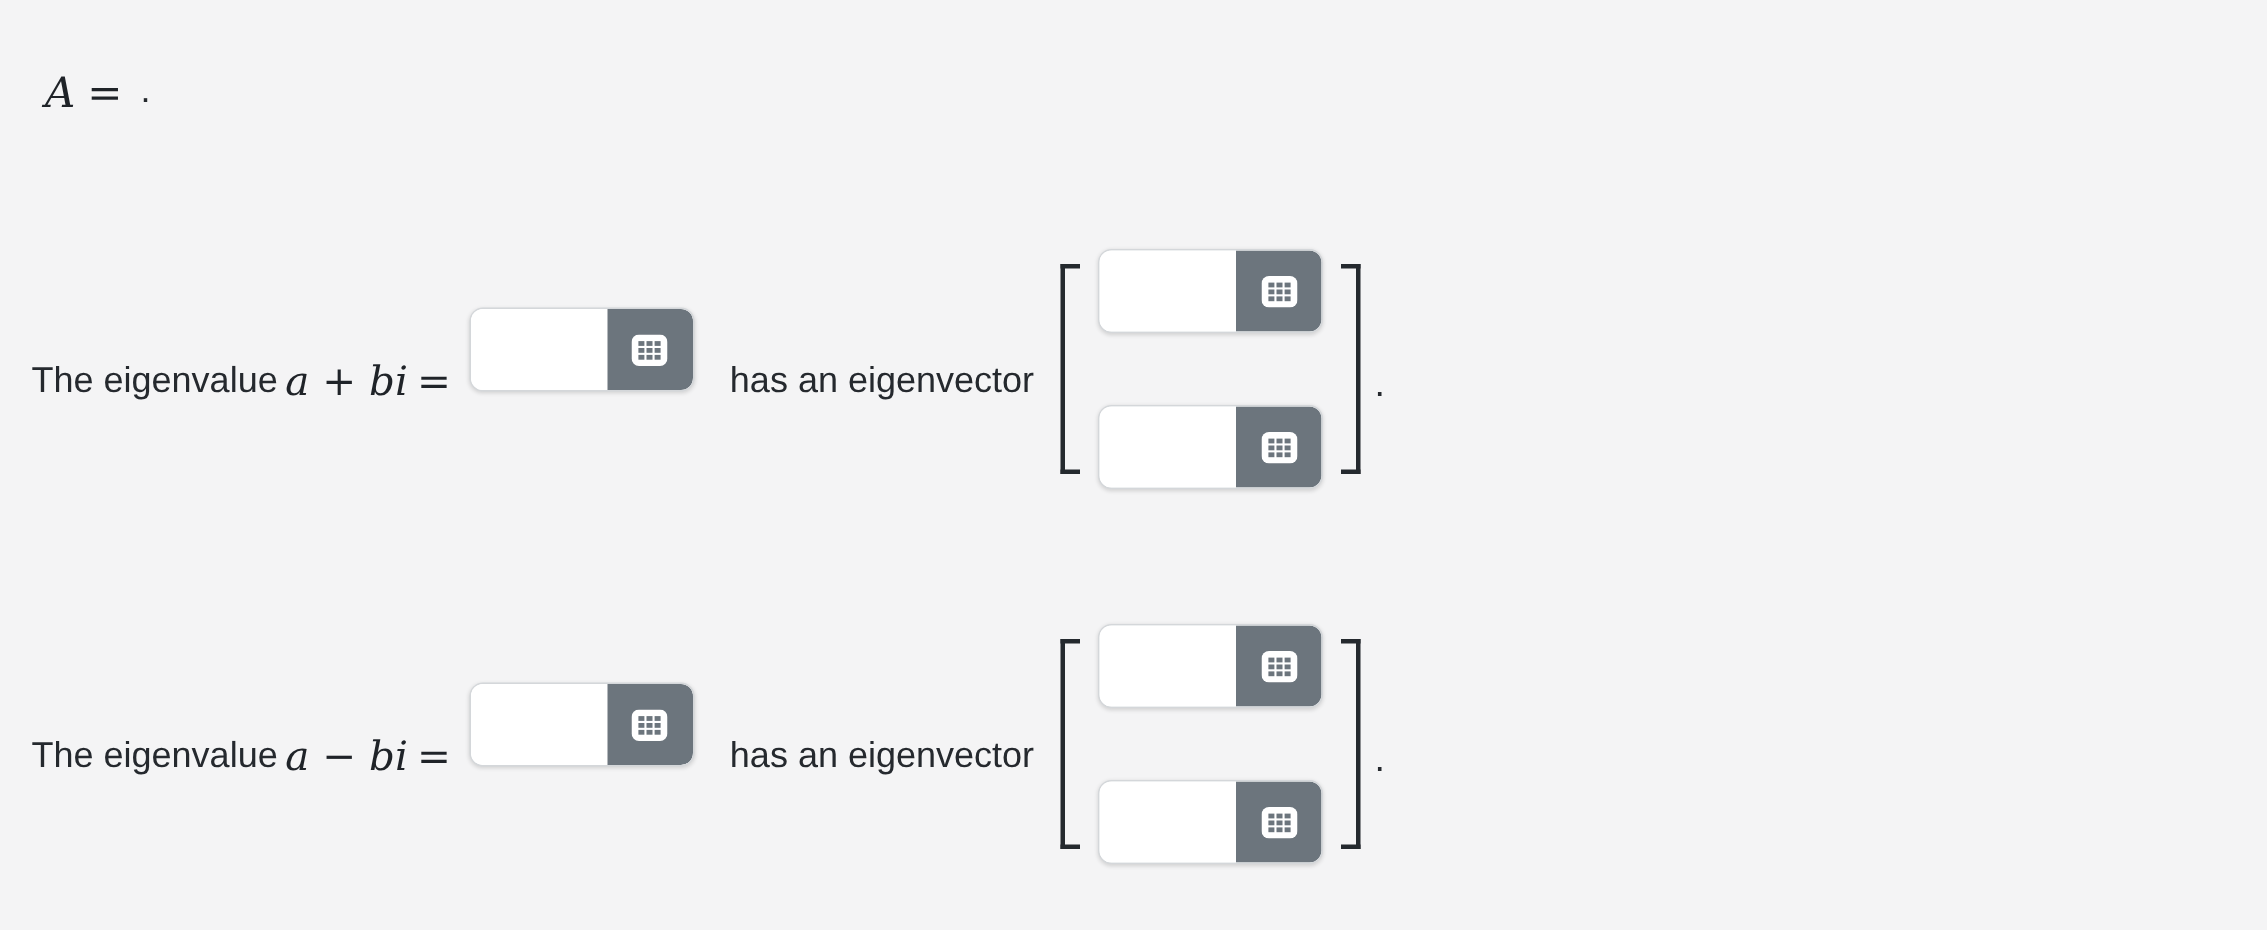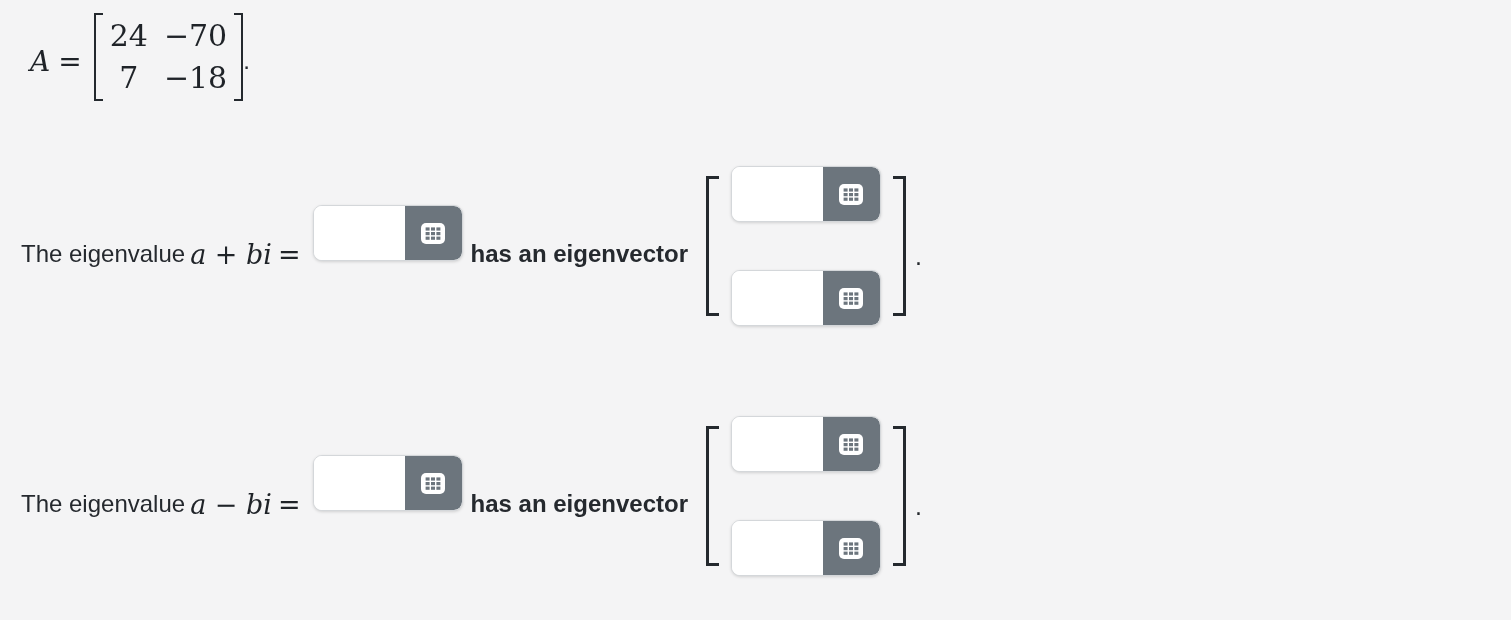--- a/index.html
+++ b/index.html
@@ -116,21 +116,21 @@
     background: #6c757d;
     border-radius: 8px;
     border-top-left-radius: 0;
     border-bottom-left-radius: 0;
     display: flex;
     align-items: center;
     justify-content: center;
     cursor: pointer;
   }
 
-  .connector { margin-left: 8px; font-weight: bold; }
+  .connector { margin-left: 24px; }
 
   .vector {
     display: flex;
     align-items: center;
     margin-left: 18px;
   }
   .vbracket {
     width: 13px;
     height: 140px;
     box-sizing: border-box;
@@ -151,30 +151,20 @@
   }
 </style>
 </head>
 <body>
 
 <div class="page">
 
   <div class="row problem-row">
     <span class="math italic m-name nudge-p">A</span>
     <span class="math m-eq nudge-p">=</span>
-    <div class="matrix">
-      <span class="mbracket left"></span>
-      <span class="mgrid">
-        <span class="mcell">24</span>
-        <span class="mcell neg">−70</span>
-        <span class="mcell">7</span>
-        <span class="mcell neg">−18</span>
-      </span>
-      <span class="mbracket right"></span>
-    </div>
     <span class="sans nudge-p">.</span>
   </div>
 
   <div class="row answer-row first">
     <span class="sans nudge-text">The eigenvalue</span>
     <span class="math italic expr nudge-text">a + bi</span>
     <span class="math eq-sign nudge-text">=</span>
 
     <div class="input-group scalar-group">
       <input type="text" class="answer-input" value="" style="">

